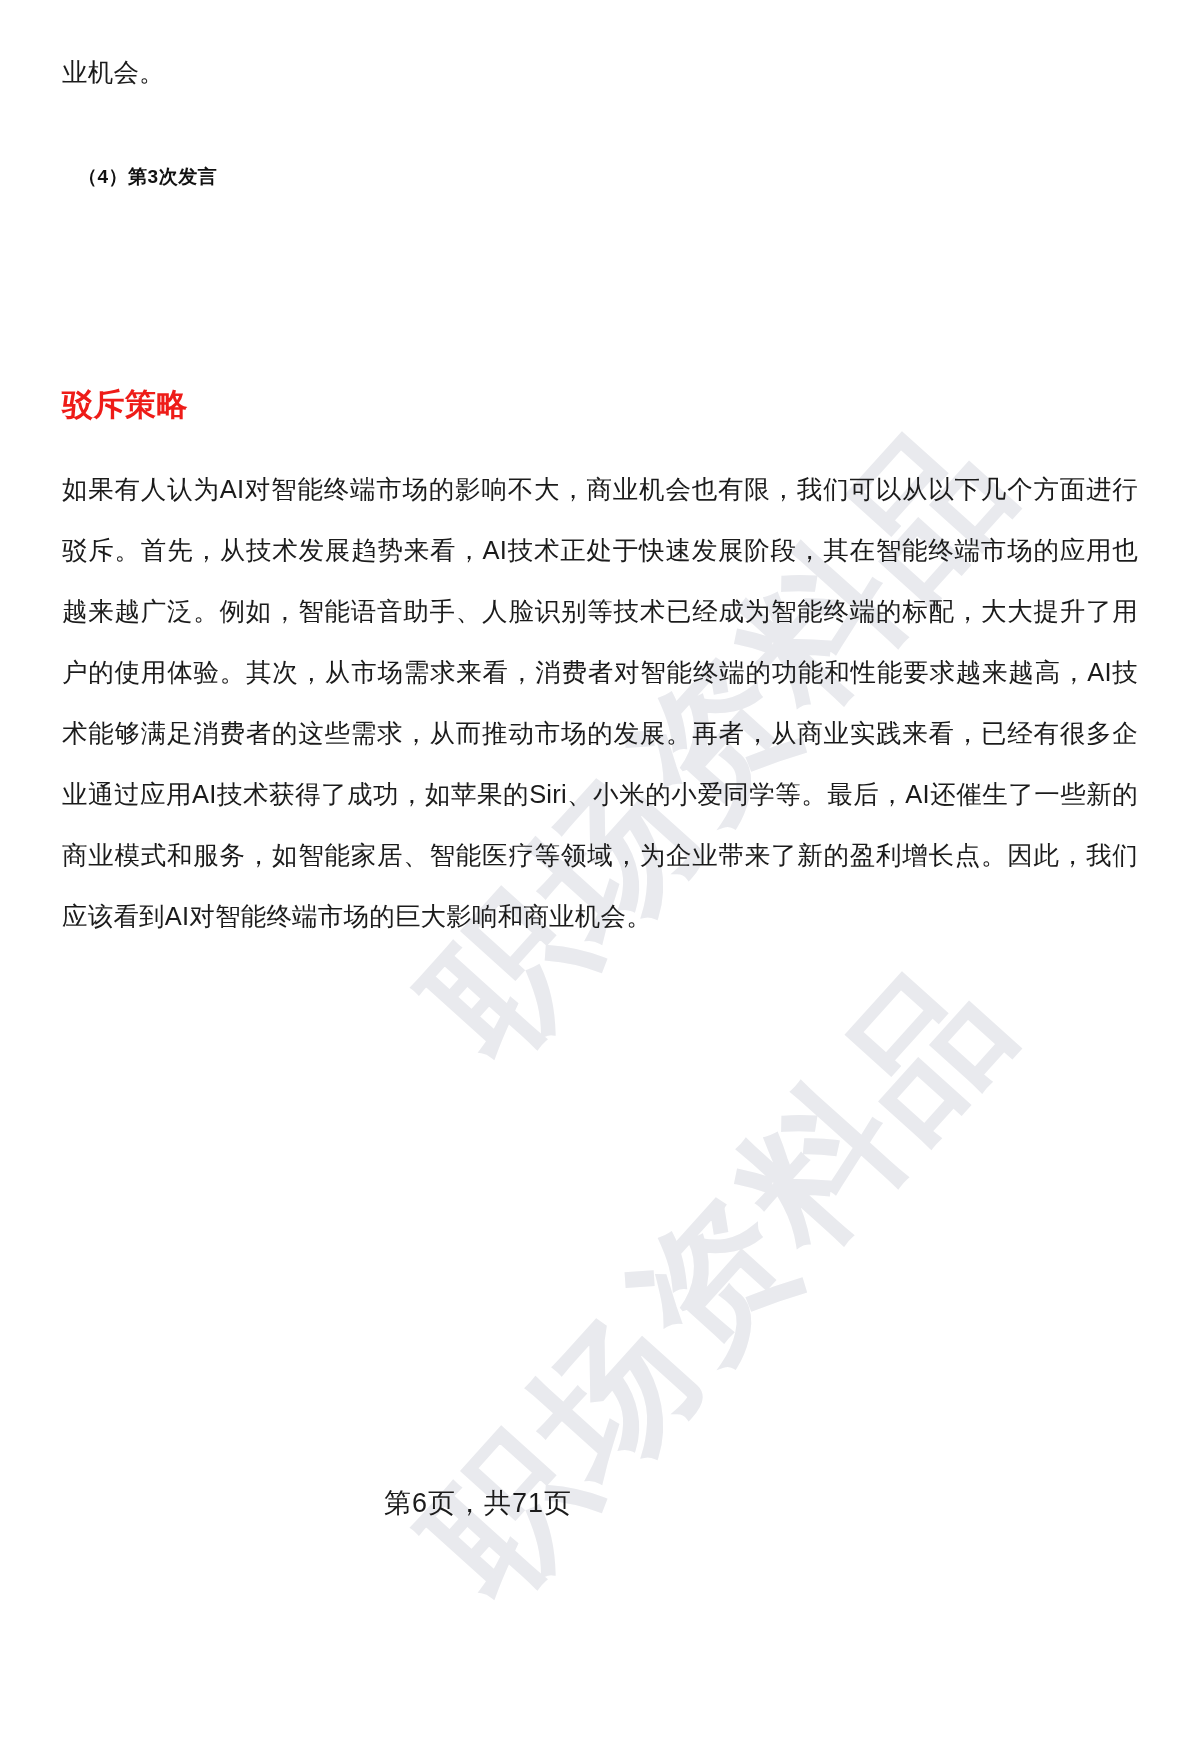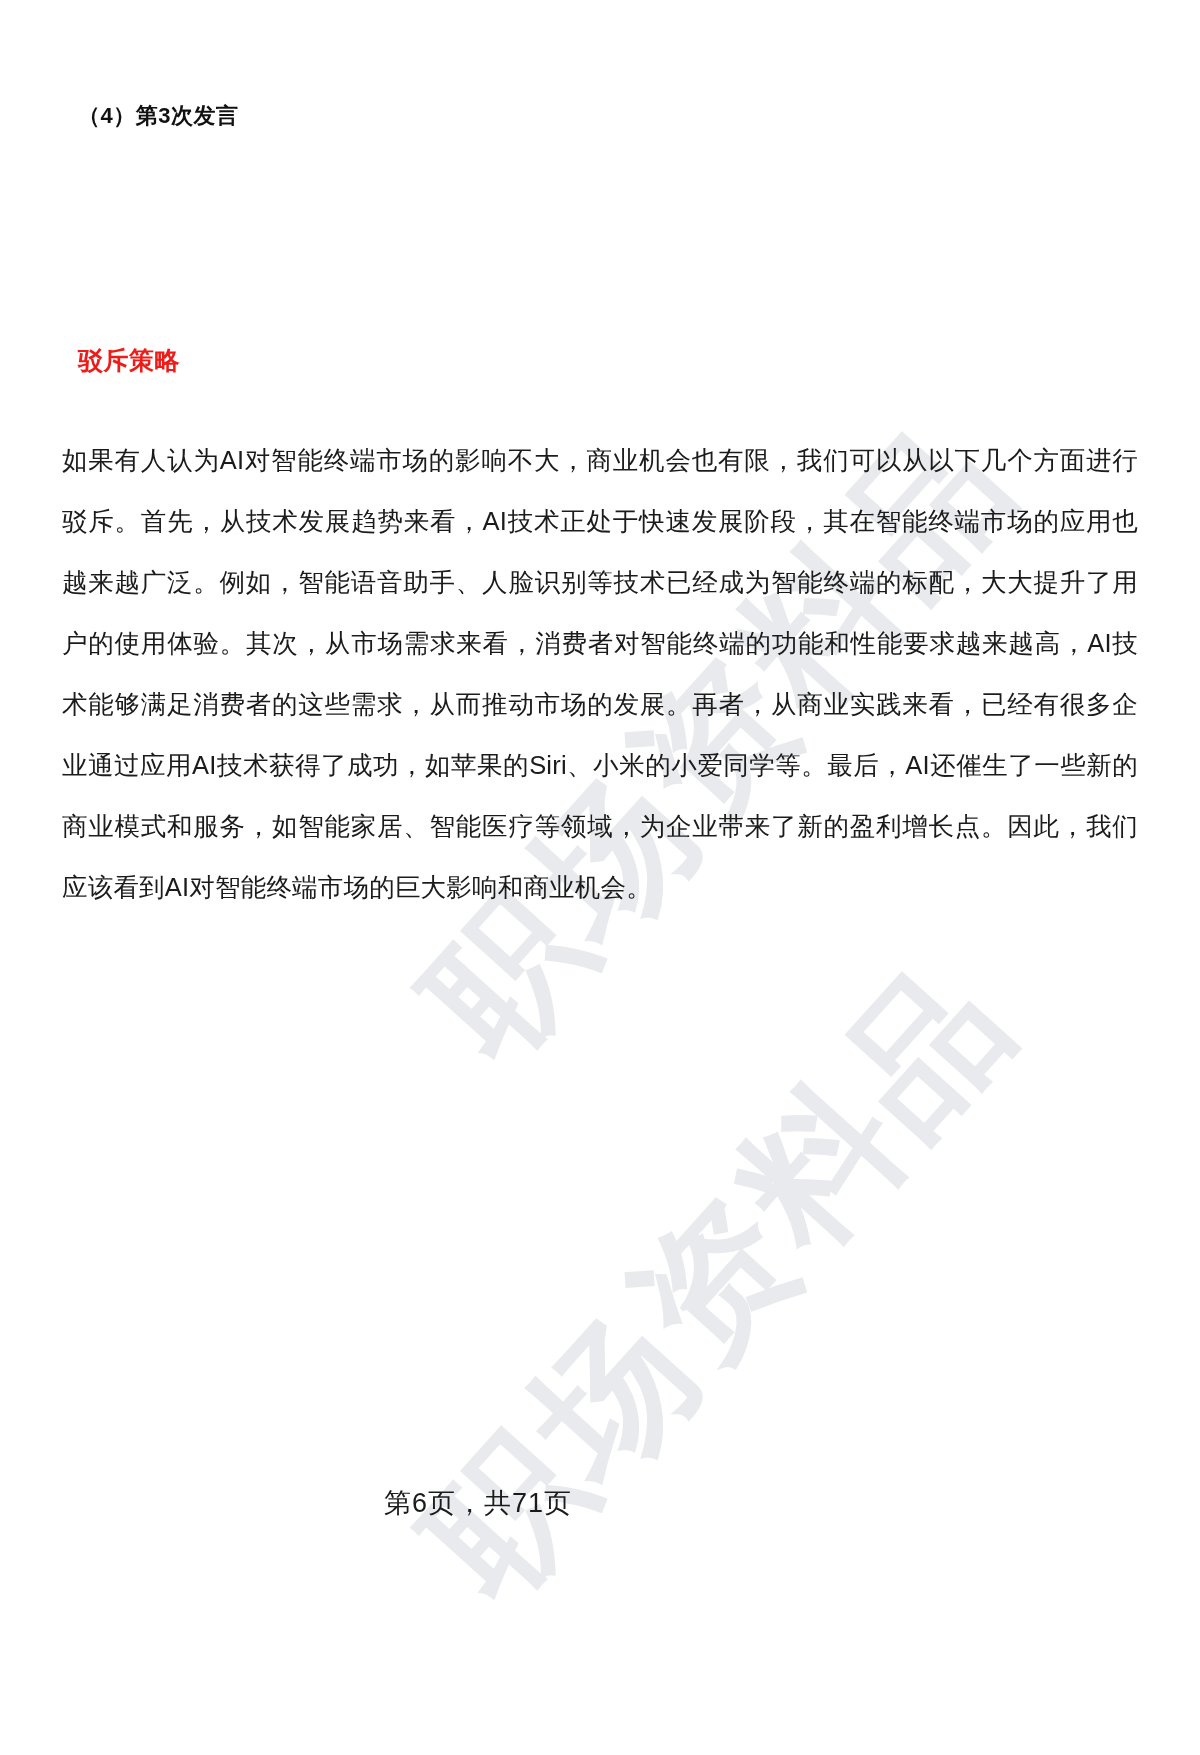--- a/index.html
+++ b/index.html
@@ -58,34 +58,34 @@
     font-size: 25.5px;
     line-height: 61px;
     color: #1b1b1b;
     text-align: justify;
     text-justify: inter-ideograph;
     margin: 0;
     letter-spacing: 0.2px;
   }
 
   .heading {
-    font-size: 22px;
+    font-size: 19px;
     font-weight: 700;
     color: #111111;
     margin: 0;
     line-height: 40px;
     padding-left: 16px;
     letter-spacing: 0.5px;
   }
 
   .heading-red {
-    font-size: 25px;
+    font-size: 31px;
     font-weight: 700;
     color: #ee1c18;
-    margin: 16px;
+    margin: 0;
     line-height: 40px;
     letter-spacing: 0.5px;
   }
 
   .sp-top      { height: 42px; }
   .sp-h-before { height: 54px; }
   .sp-h-after  { height: 50px; }
   .sp-red-before { height: 34px; }
   .sp-red-after  { height: 34px; }
 
@@ -106,20 +106,21 @@
 
 <div id="watermark">
   <div class="wm-text wm-a">职场资料品</div>
   <div class="wm-text wm-b">职场资料品</div>
 </div>
 
 <div id="page">
 
   <div class="sp-top"></div>
 
+  <p class="para">业机会。</p>
 
   <div class="sp-h-before"></div>
   <h2 class="heading">（4）第3次发言</h2>
   <div class="sp-h-after"></div>
 
 
   <div class="sp-h-before"></div>
   <div class="sp-h-after"></div>
 
 

